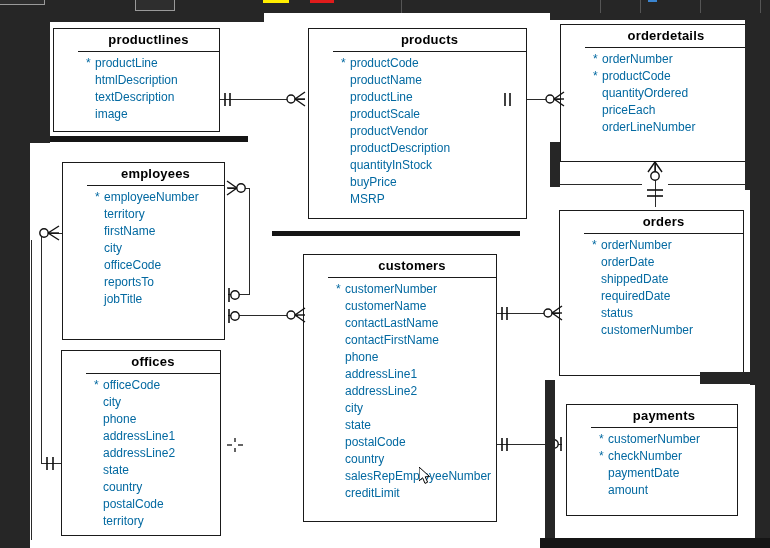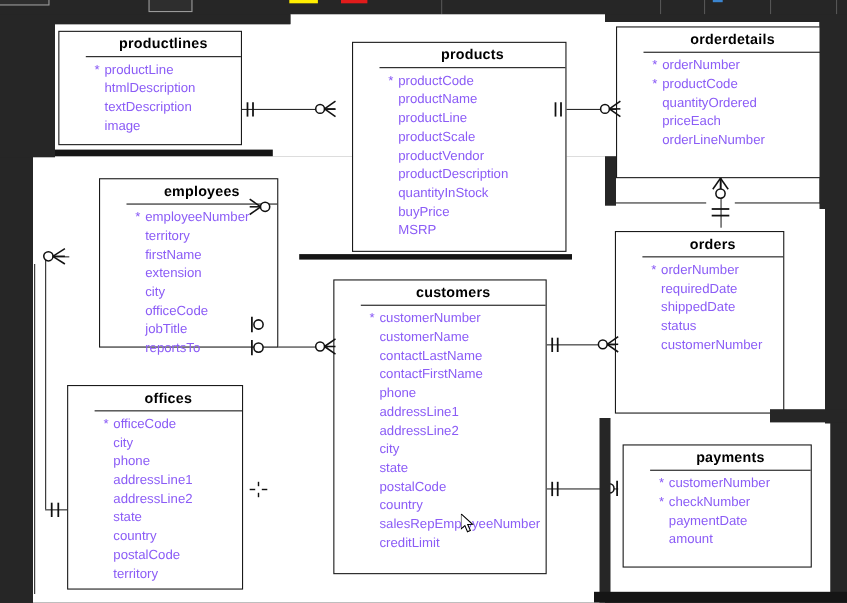--- a/index.html
+++ b/index.html
@@ -58,21 +58,21 @@
     color: #000;
     padding: 3px 0 4px 0;
     border-bottom: 1px solid #1a1a1a;
     letter-spacing: 0.2px;
   }
   .entity-attrs {
     padding: 3px 0 5px 0;
   }
   .attr {
     font-size: 12px;
-    color: #8b5cf6;
+    color: #0369a1;
     line-height: 17px;
     padding-left: 8px;
     white-space: nowrap;
   }
   .attr .pk {
     display: inline-block;
     width: 9px;
     font-size: 12px;
   }
   .attr .pk.on::before { content: "*"; }
@@ -290,21 +290,21 @@
   <div class="entity" style="left:53px; top:28px; width:167px; height:104px;">
     <div class="entity-title">productlines</div>
     <div class="entity-attrs">
       <div class="attr"><span class="pk on"></span><span>productLine</span></div>
       <div class="attr"><span class="pk"></span><span>htmlDescription</span></div>
       <div class="attr"><span class="pk"></span><span>textDescription</span></div>
       <div class="attr"><span class="pk"></span><span>image</span></div>
     </div>
   </div>
 
-  <div class="entity" style="left:320px; top:28px; width:195px; height:191px;margin-top:10px;">
+  <div class="entity" style="left:308px; top:28px; width:219px; height:191px;">
     <div class="entity-title">products</div>
     <div class="entity-attrs">
       <div class="attr"><span class="pk on"></span><span>productCode</span></div>
       <div class="attr"><span class="pk"></span><span>productName</span></div>
       <div class="attr"><span class="pk"></span><span>productLine</span></div>
       <div class="attr"><span class="pk"></span><span>productScale</span></div>
       <div class="attr"><span class="pk"></span><span>productVendor</span></div>
       <div class="attr"><span class="pk"></span><span>productDescription</span></div>
       <div class="attr"><span class="pk"></span><span>quantityInStock</span></div>
       <div class="attr"><span class="pk"></span><span>buyPrice</span></div>
@@ -316,40 +316,40 @@
     <div class="entity-title">orderdetails</div>
     <div class="entity-attrs">
       <div class="attr"><span class="pk on"></span><span>orderNumber</span></div>
       <div class="attr"><span class="pk on"></span><span>productCode</span></div>
       <div class="attr"><span class="pk"></span><span>quantityOrdered</span></div>
       <div class="attr"><span class="pk"></span><span>priceEach</span></div>
       <div class="attr"><span class="pk"></span><span>orderLineNumber</span></div>
     </div>
   </div>
 
-  <div class="entity" style="left:62px; top:162px; width:163px; height:154px;margin-left:28px;">
+  <div class="entity" style="left:62px; top:162px; width:163px; height:178px;">
     <div class="entity-title">employees</div>
     <div class="entity-attrs">
       <div class="attr"><span class="pk on"></span><span>employeeNumber</span></div>
       <div class="attr"><span class="pk"></span><span>territory</span></div>
       <div class="attr"><span class="pk"></span><span>firstName</span></div>
-      <div class="attr"><span class="pk"></span><span>extension</span></div>
       <div class="attr"><span class="pk"></span><span>city</span></div>
       <div class="attr"><span class="pk"></span><span>officeCode</span></div>
+      <div class="attr"><span class="pk"></span><span>reportsTo</span></div>
       <div class="attr"><span class="pk"></span><span>jobTitle</span></div>
-      <div class="attr"><span class="pk"></span><span>reportsTo</span></div>
-    </div>
-  </div>
-
-  <div class="entity" style="left:559px; top:210px; width:154px; height:166px;">
+    </div>
+  </div>
+
+  <div class="entity" style="left:559px; top:210px; width:185px; height:166px;">
     <div class="entity-title">orders</div>
     <div class="entity-attrs">
       <div class="attr"><span class="pk on"></span><span>orderNumber</span></div>
+      <div class="attr"><span class="pk"></span><span>orderDate</span></div>
+      <div class="attr"><span class="pk"></span><span>shippedDate</span></div>
       <div class="attr"><span class="pk"></span><span>requiredDate</span></div>
-      <div class="attr"><span class="pk"></span><span>shippedDate</span></div>
       <div class="attr"><span class="pk"></span><span>status</span></div>
       <div class="attr"><span class="pk"></span><span>customerNumber</span></div>
     </div>
   </div>
 
   <div class="entity" style="left:303px; top:254px; width:194px; height:268px;">
     <div class="entity-title">customers</div>
     <div class="entity-attrs">
       <div class="attr"><span class="pk on"></span><span>customerNumber</span></div>
       <div class="attr"><span class="pk"></span><span>customerName</span></div>

